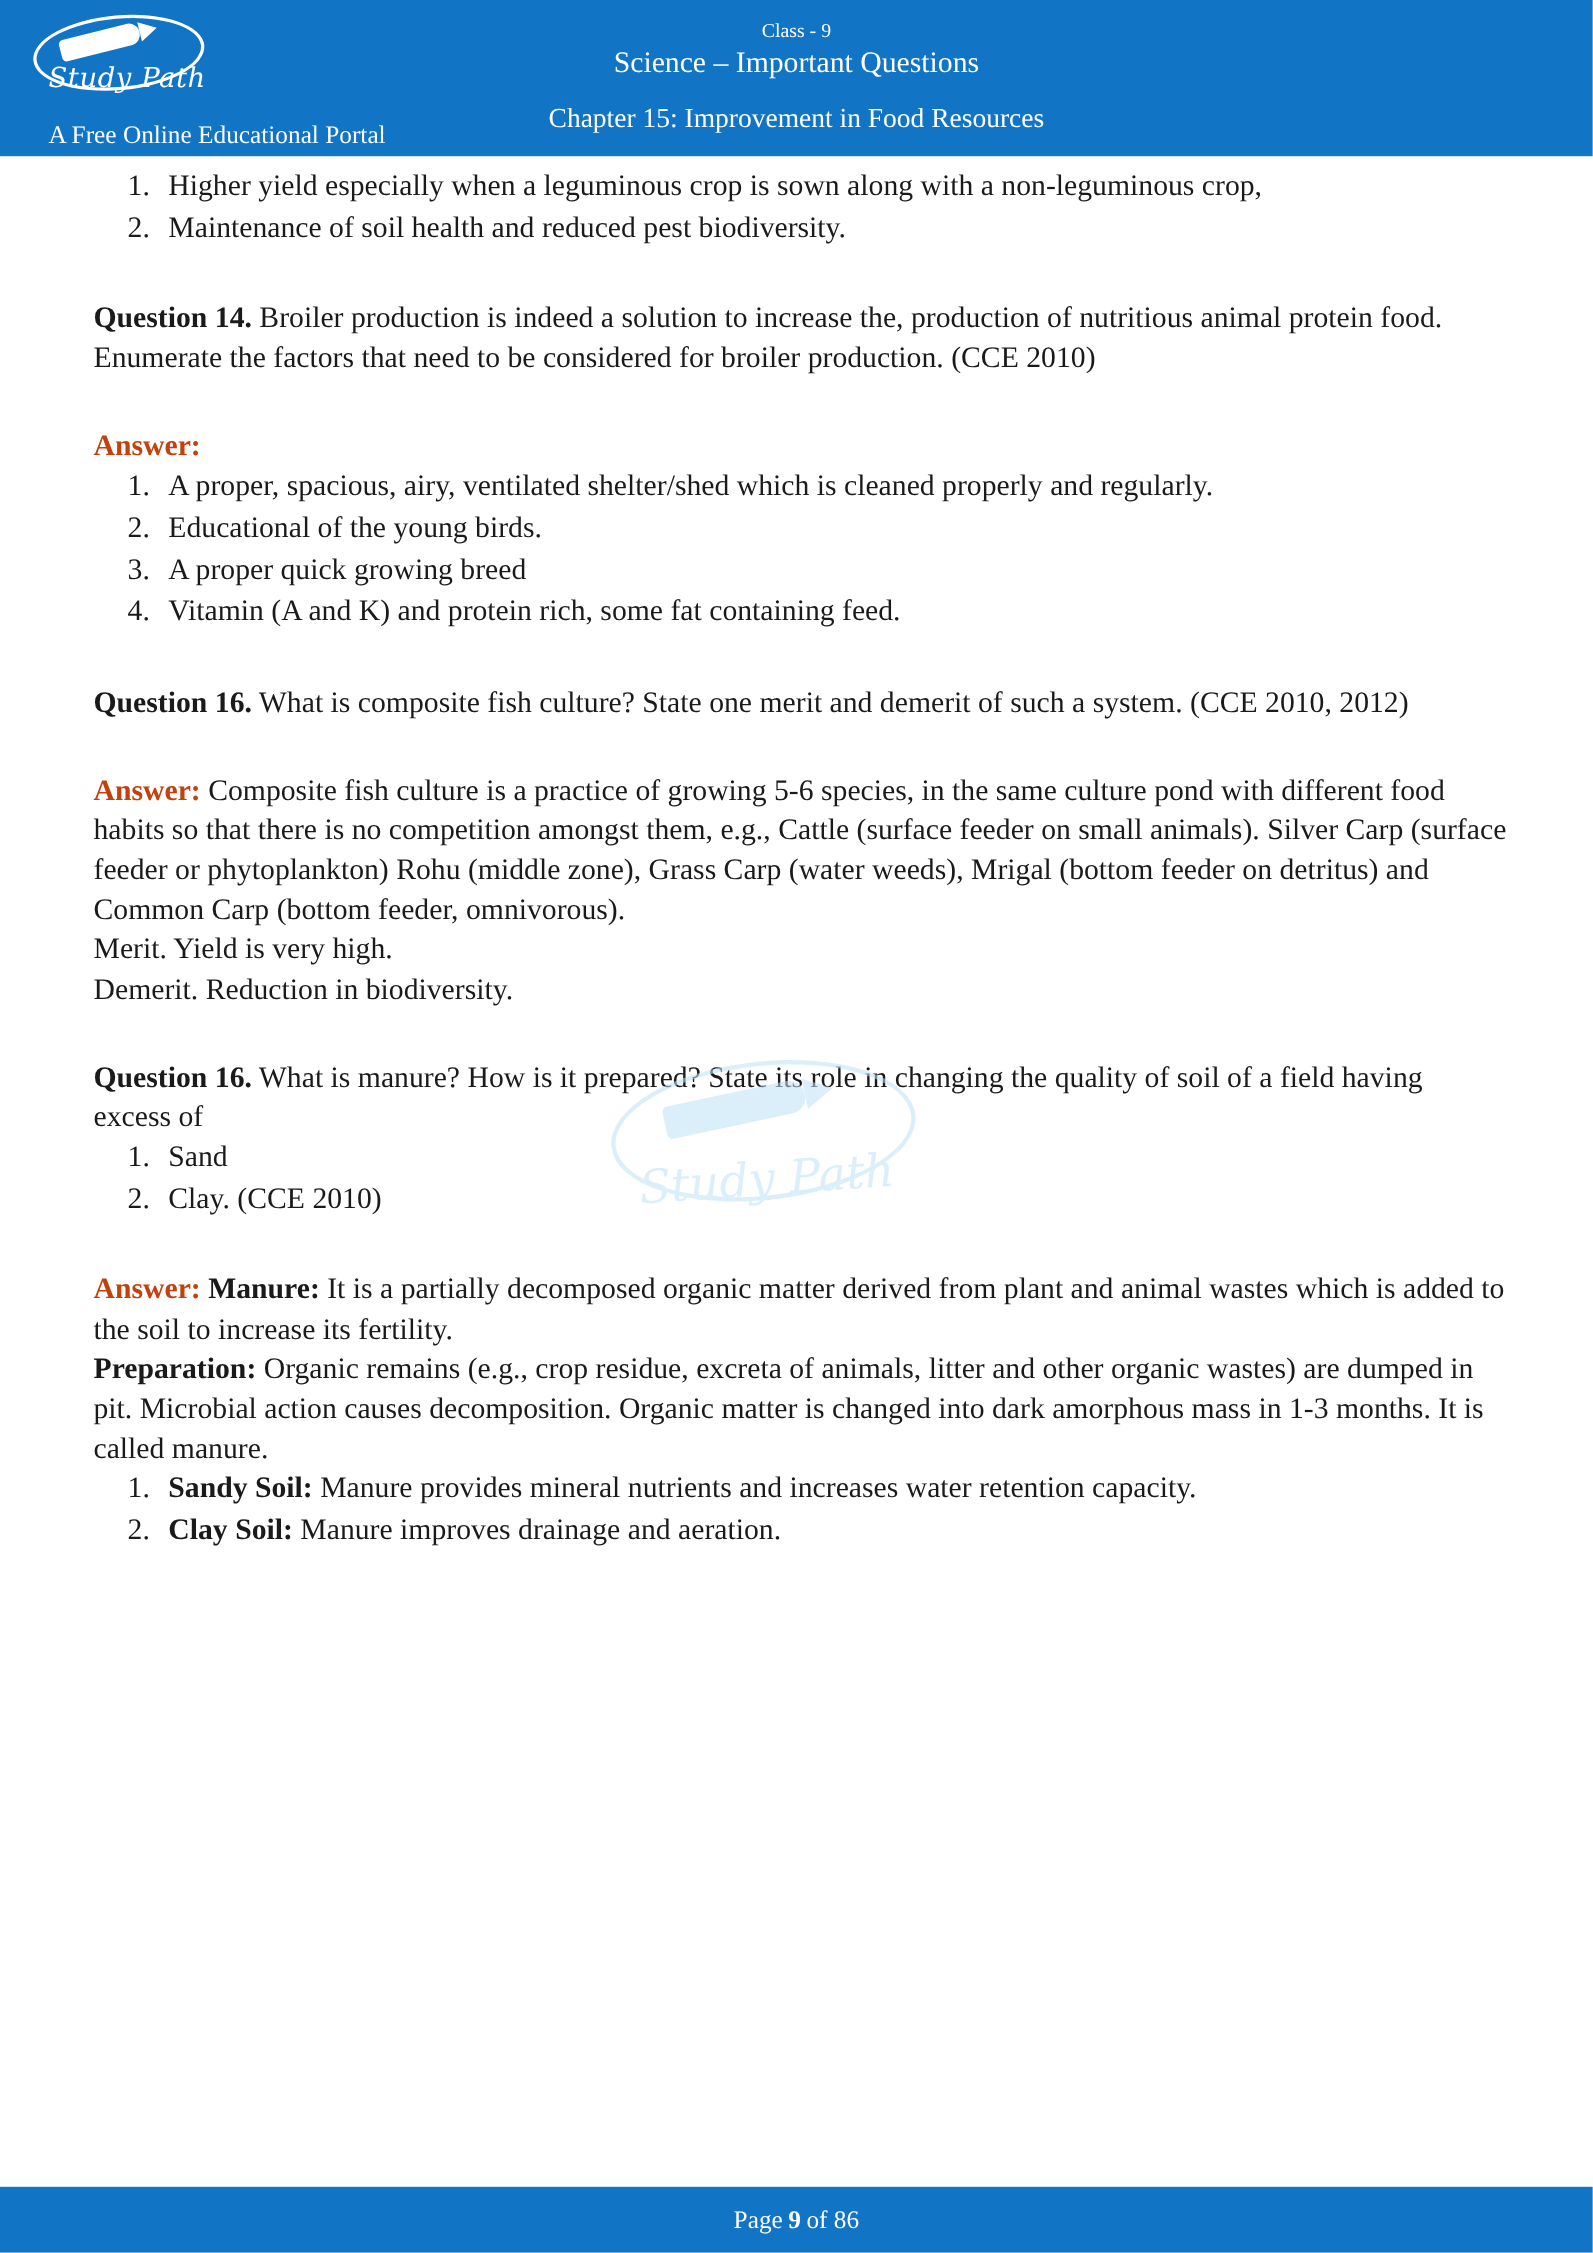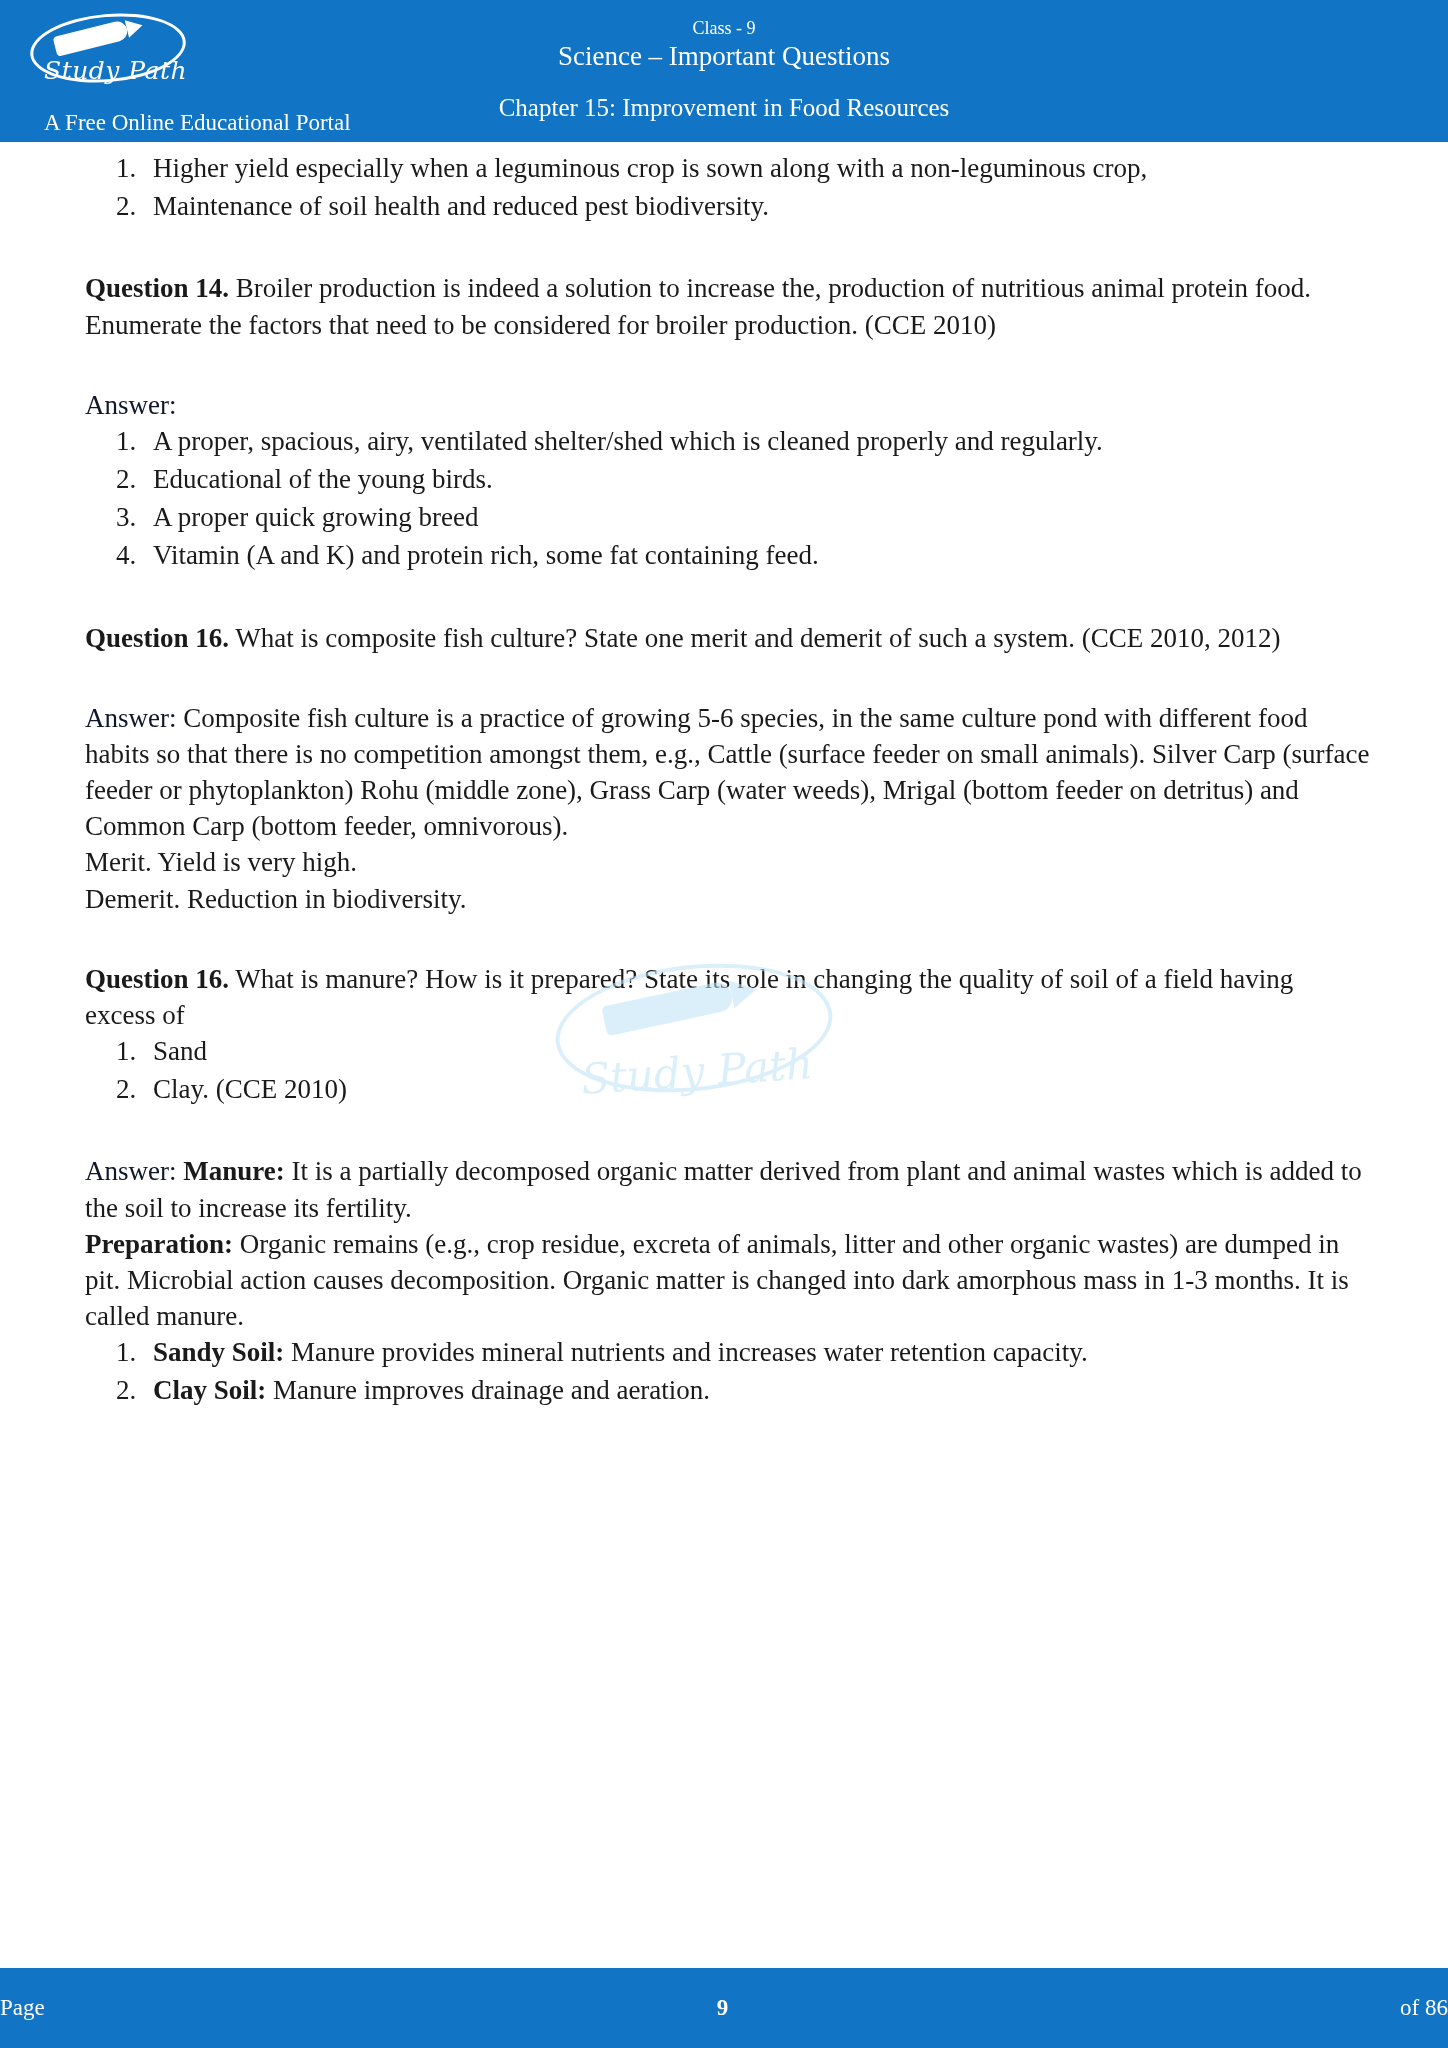--- a/index.html
+++ b/index.html
@@ -112,22 +112,22 @@
     font-family: Liberation Serif, serif;
   }
   p {
     margin: 0;
   }
   .spacer-md { height: 44px; }
   .q-label {
     font-weight: bold;
   }
   .ans-label {
-    color: #0f172a;
-    font-weight: normal;
+    color: #c2410c;
+    font-weight: bold;
   }
   .bold { font-weight: bold; }
 
   
   .watermark {
     position: absolute;
     left: 545px;
     top: 955px;
     width: 300px;
     height: 200px;
@@ -177,26 +177,26 @@
     white-space: nowrap;
     transform: rotate(-4deg);
   }
 
   
   .footer {
     position: absolute;
     left: 0;
     bottom: 0;
     width: 100%;
-    height: 80px;
+    height: 60px;
     background: #1274c4;
     color: #ffffff;
     display: flex;
     align-items: center;
-    justify-content: space-between;
+    justify-content: center;
     font-size: 23px;
   }
   .footer .pagenum { font-weight: bold; padding: 0 5px; }
   .footer-divider {
     position: absolute;
     left: 0;
     bottom: 78px;
     width: 100%;
     height: 6px;
     background: #ffffff;

